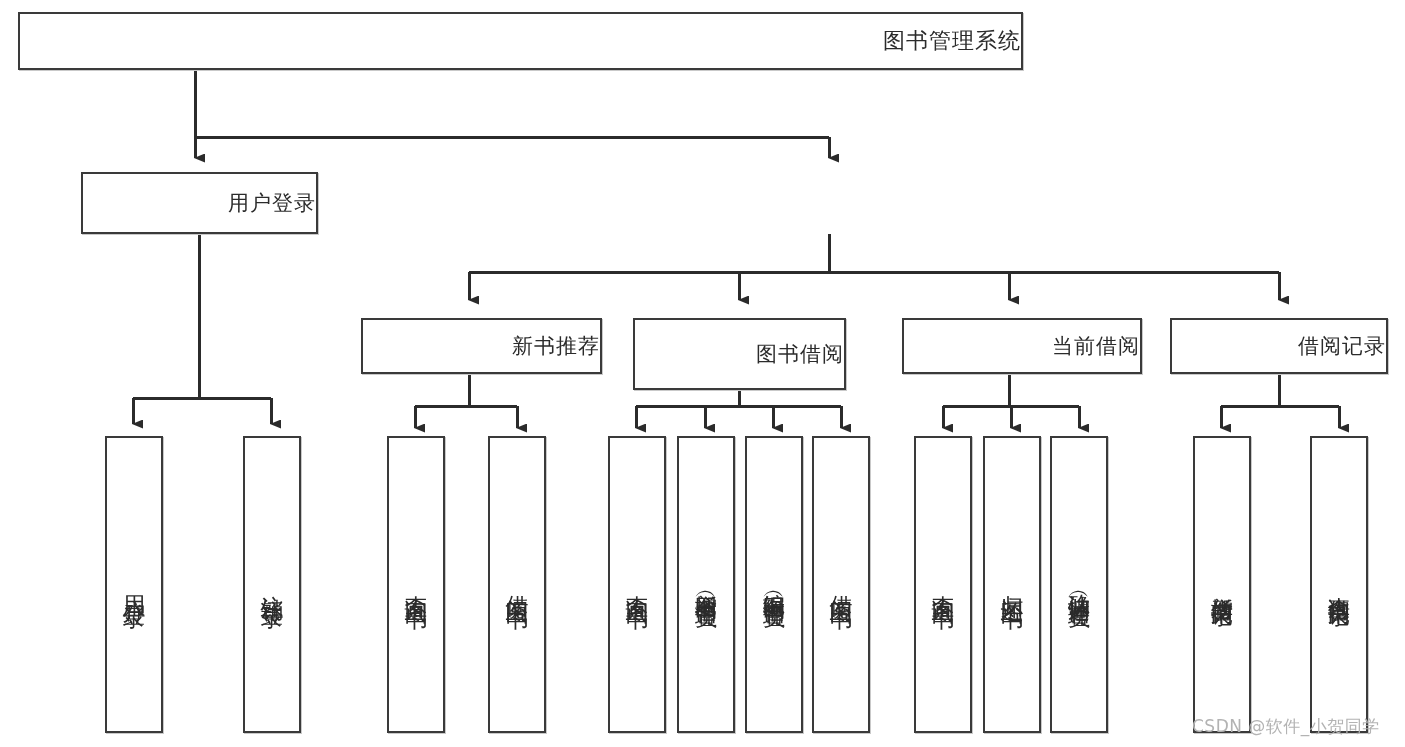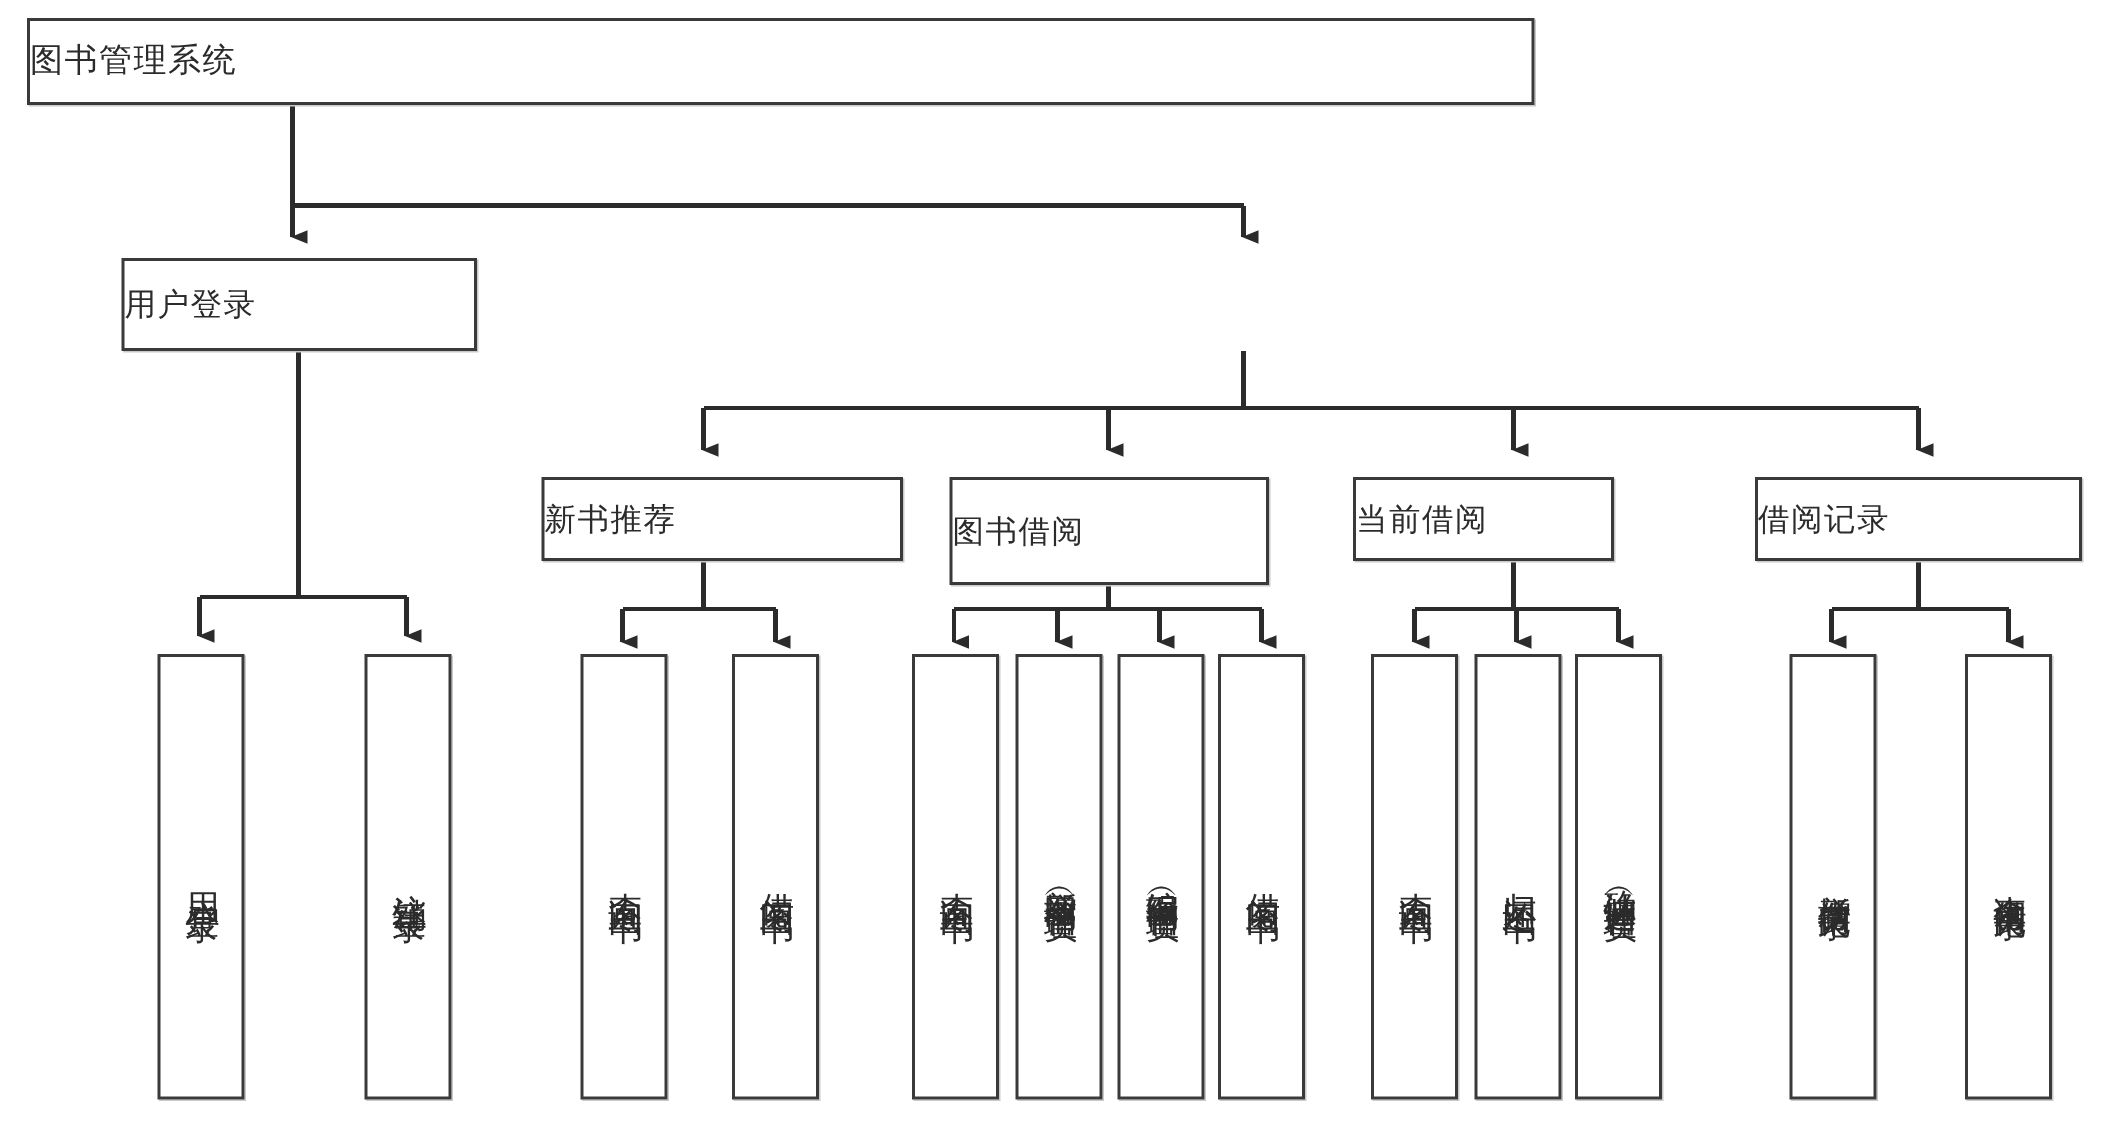--- a/index.html
+++ b/index.html
@@ -27,21 +27,21 @@
     pointer-events: none;
   }
   .node {
     position: absolute;
     box-sizing: border-box;
     background: #ffffff;
     border: 2px solid #3a3a3a;
     box-shadow: 1px 1px 0 0 #c9c9c9;
     display: flex;
     align-items: center;
-    justify-content: flex-start;
+    justify-content: flex-end;
     color: #2b2b2b;
   }
   .node-label {
     display: block;
     text-align: center;
     line-height: 1.18;
     white-space: pre;
   }
   
   .node.horiz .node-label {
@@ -167,21 +167,21 @@
   <div class="node horiz" style="left:81px; top:172px; width:237px; height:62px;">
     <span class="node-label">用户登录</span>
   </div>
 
   <div class="node horiz" style="left:361px; top:318px; width:241px; height:56px;">
     <span class="node-label">新书推荐</span>
   </div>
   <div class="node horiz" style="left:633px; top:318px; width:213px; height:72px;">
     <span class="node-label">图书借阅</span>
   </div>
-  <div class="node horiz" style="left:902px; top:318px; width:174px; height:56px;">
+  <div class="node horiz" style="left:902px; top:318px; width:240px; height:56px;">
     <span class="node-label">当前借阅</span>
   </div>
   <div class="node horiz" style="left:1170px; top:318px; width:218px; height:56px;">
     <span class="node-label">借阅记录</span>
   </div>
 
   <div class="node vert" style="left:105px; top:436px; width:58px; height:297px;">
     <span class="node-label">用户登录</span>
   </div>
   <div class="node vert" style="left:243px; top:436px; width:58px; height:297px;">
@@ -218,14 +218,15 @@
     <span class="node-label">确认归还（管理员）</span>
   </div>
 
   <div class="node vert tall" style="left:1193px; top:436px; width:58px; height:297px;">
     <span class="node-label">新增借阅记录</span>
   </div>
   <div class="node vert tall" style="left:1310px; top:436px; width:58px; height:297px;">
     <span class="node-label">查询借阅记录</span>
   </div>
 
+  <div class="watermark" style="left:1192px; top:715px;">CSDN @软件_小贺同学</div>
 
 </div>
 
 </body></html>

